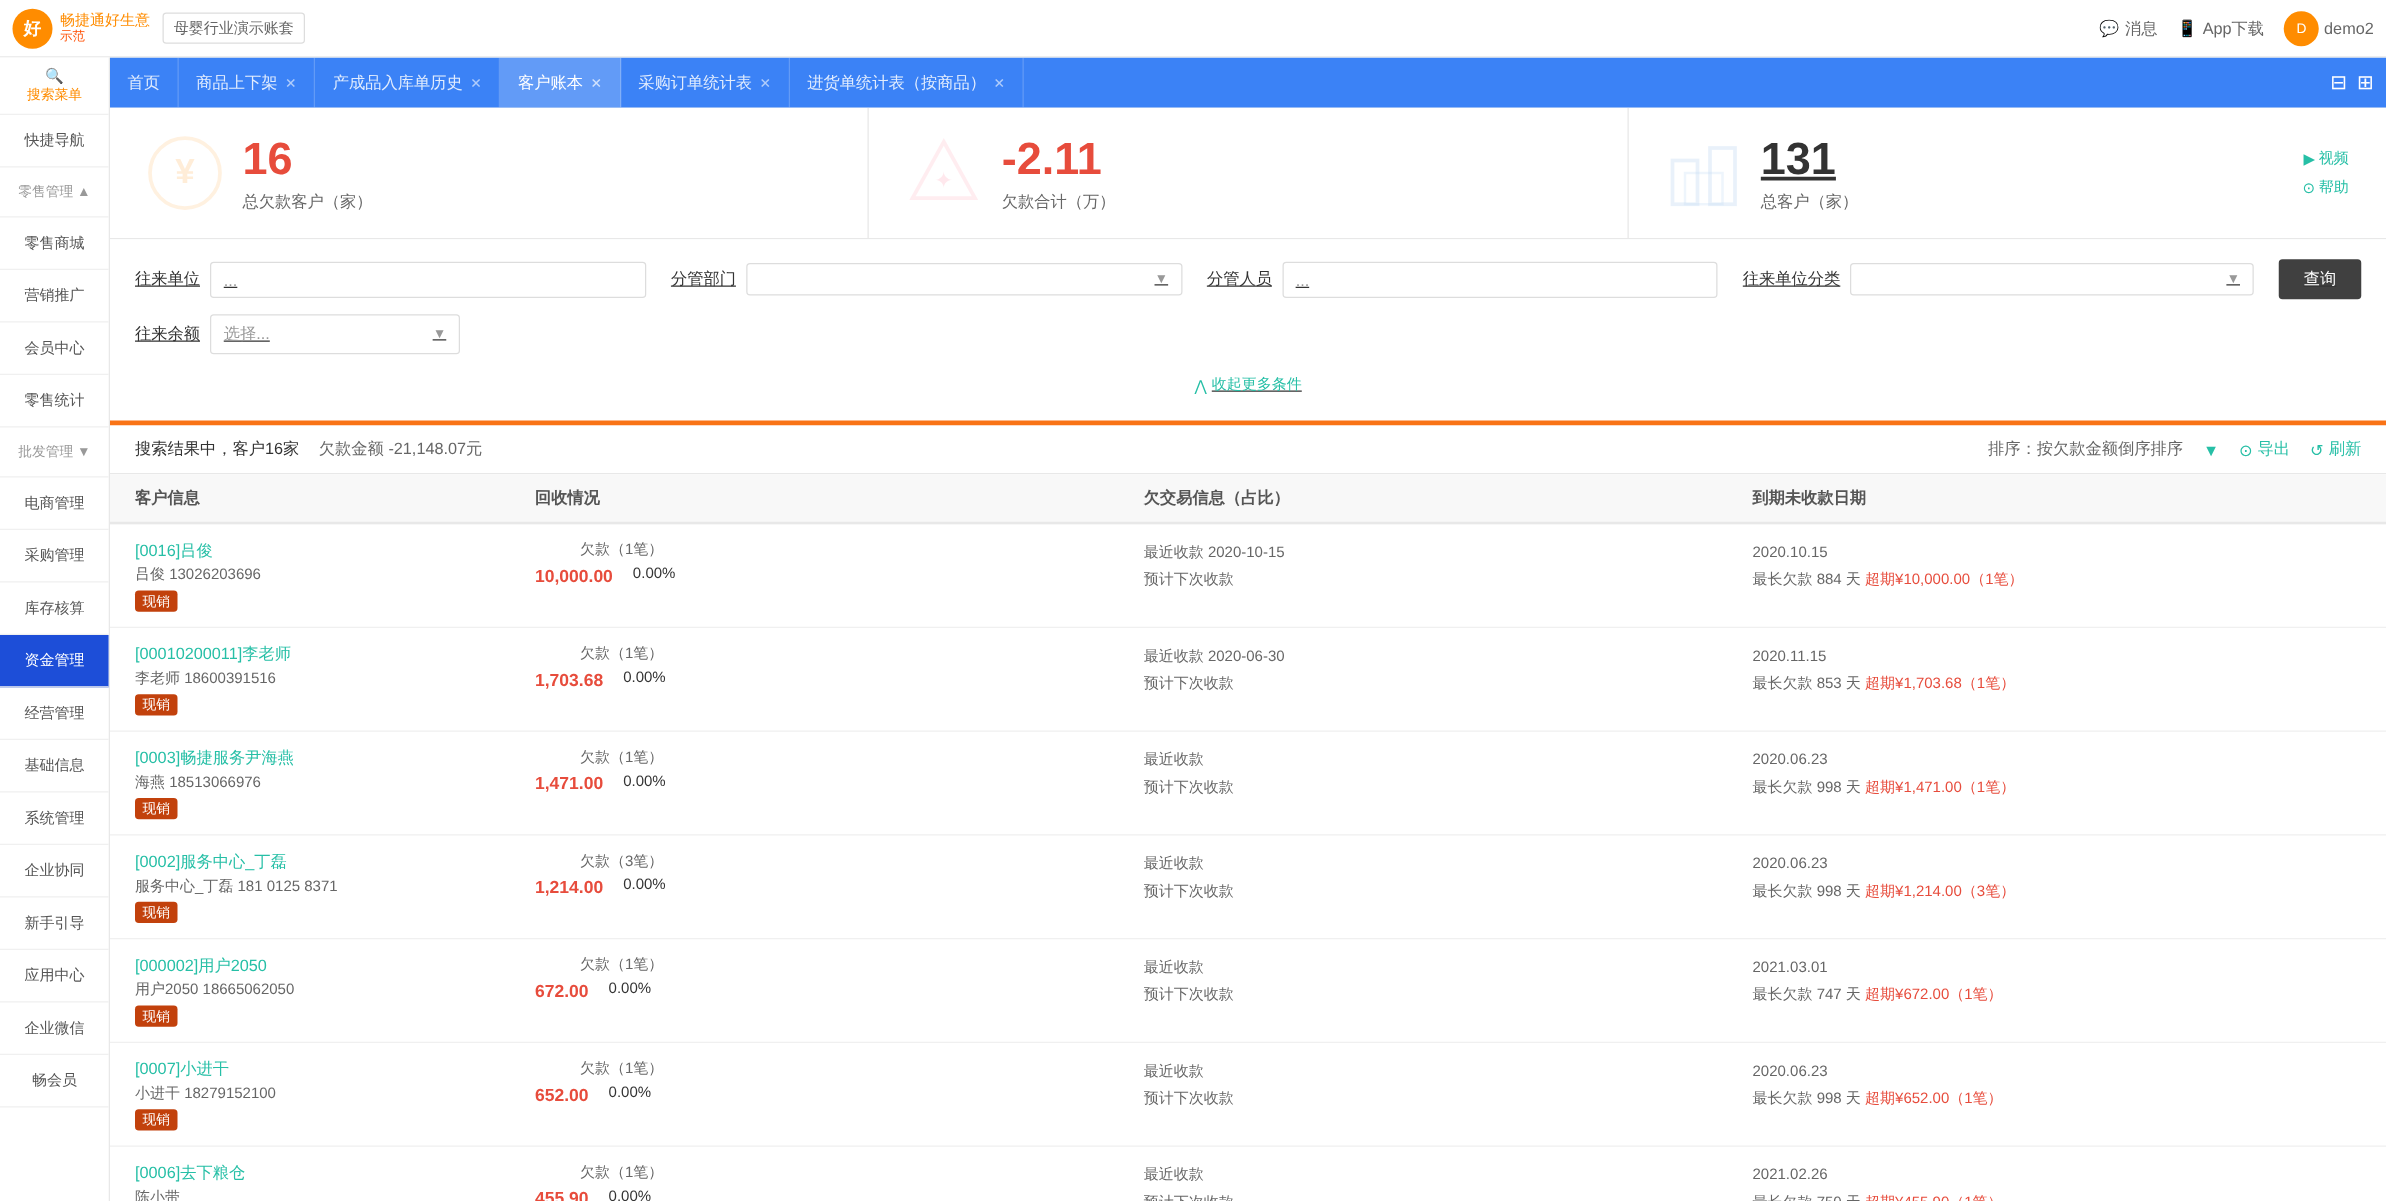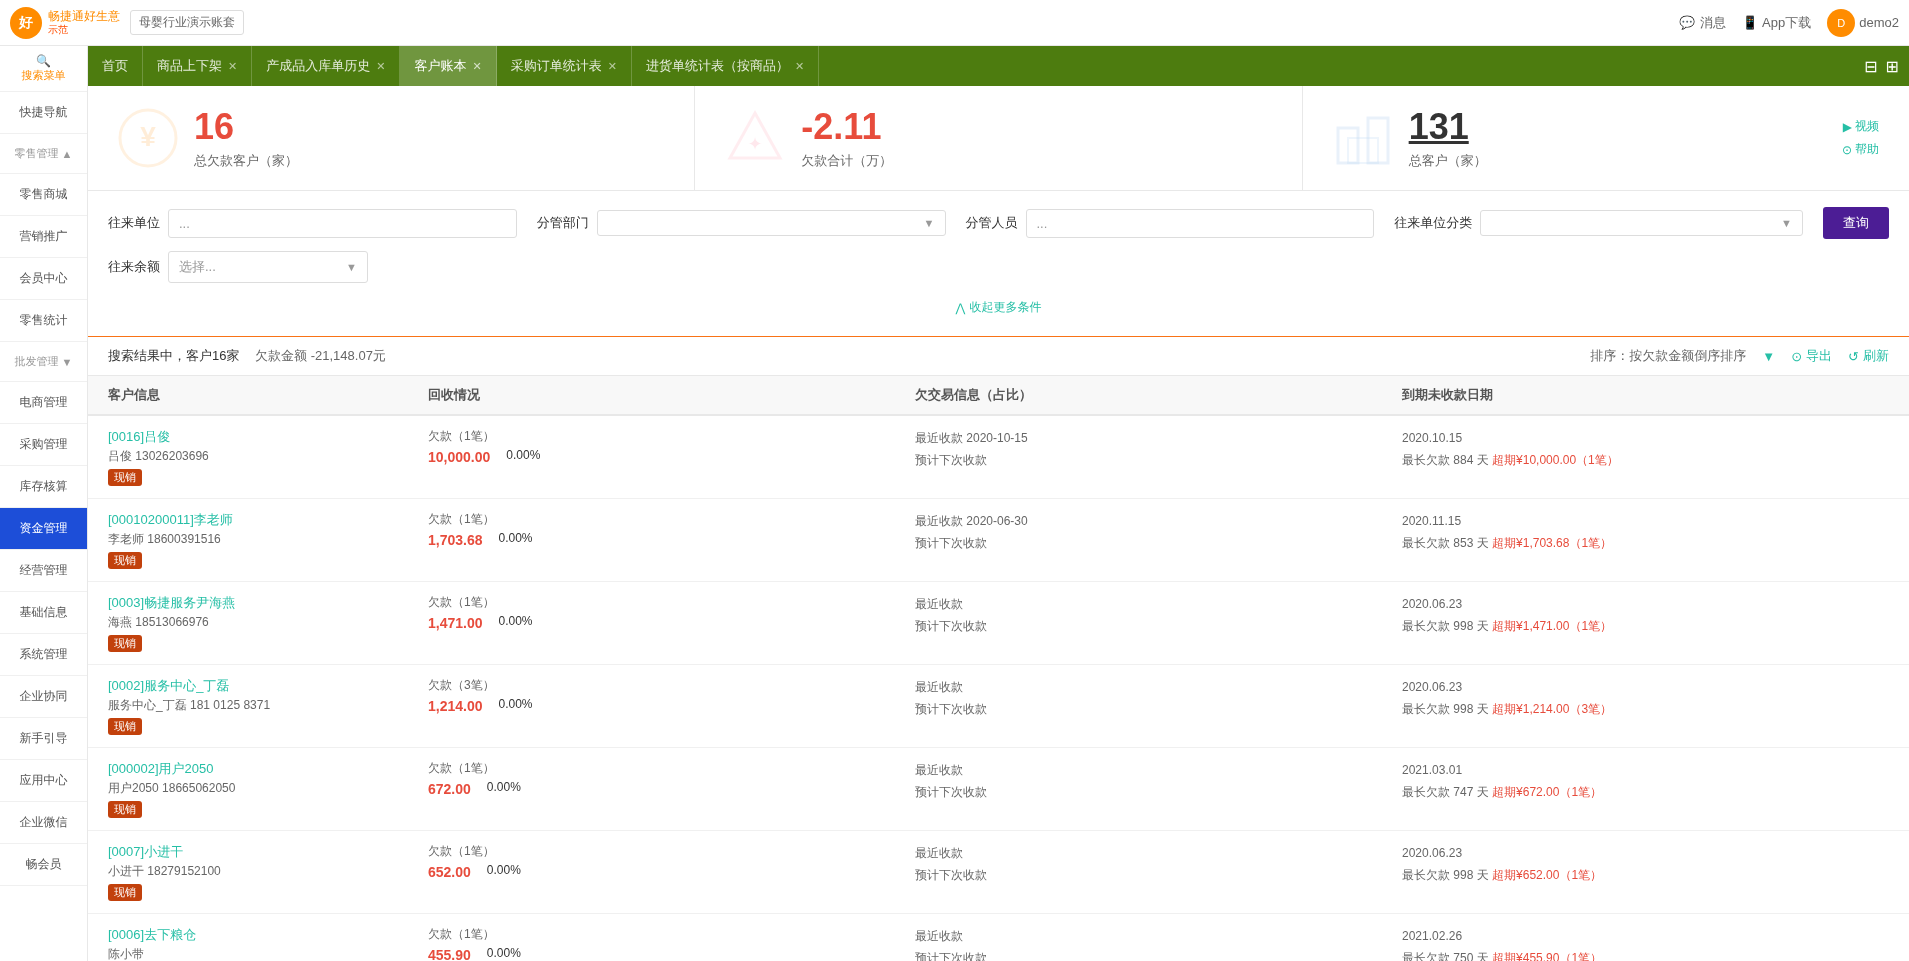--- a/index.html
+++ b/index.html
@@ -21,21 +21,21 @@
     .sidebar { width: 88px; background: #fff; border-right: 1px solid #e8e8e8; display: flex; flex-direction: column; overflow-y: auto; flex-shrink: 0; }
     .sidebar-item { padding: 12px 8px; text-align: center; cursor: pointer; font-size: 12px; color: #555; border-bottom: 1px solid #f0f0f0; }
     .sidebar-item.active { background: #1d4ed8; color: white; }
     .sidebar-item.search { color: #ff8c00; font-size: 12px; padding: 8px; }
     .sidebar-item.nav-label { color: #999; font-size: 11px; display: flex; align-items: center; justify-content: center; gap: 3px; }
     
     
     .main { flex: 1; display: flex; flex-direction: column; overflow: hidden; }
     
     
-    .tab-bar { background: #4d7c0f; display: flex; align-items: center; height: 40px; padding: 0; overflow-x: auto; flex-shrink: 0; }
+    .tab-bar { background: #3b82f6; display: flex; align-items: center; height: 40px; padding: 0; overflow-x: auto; flex-shrink: 0; }
     .tab { display: flex; align-items: center; padding: 0 14px; height: 40px; color: rgba(255,255,255,0.85); font-size: 13px; cursor: pointer; gap: 6px; border-right: 1px solid rgba(255,255,255,0.2); white-space: nowrap; }
     .tab.active { background: rgba(255,255,255,0.2); color: white; }
     .tab .close-btn { font-size: 11px; opacity: 0.7; }
     .tab-actions { margin-left: auto; display: flex; align-items: center; gap: 8px; padding: 0 10px; }
     .tab-actions span { color: white; font-size: 16px; cursor: pointer; }
     
     
     .content { flex: 1; overflow-y: auto; background: #f5f7fa; }
     
     
@@ -48,44 +48,44 @@
     .stat-icon.blue { color: #4a90d9; }
     .stat-info { display: flex; flex-direction: column; }
     .stat-number { font-size: 36px; font-weight: bold; }
     .stat-number.red { color: #e74c3c; }
     .stat-number.dark { color: #333; font-weight: 900; text-decoration: underline; }
     .stat-label { font-size: 13px; color: #666; margin-top: 4px; }
     .stat-card-right { margin-left: auto; display: flex; flex-direction: column; gap: 6px; align-items: flex-end; font-size: 12px; color: #666; }
     .stat-card-right .link { color: #26bfa6; cursor: pointer; display: flex; align-items: center; gap: 3px; }
     
     
-    .filter-area { background: white; padding: 16px 20px; border-bottom: 1px solid #f97316; }
+    .filter-area { background: white; padding: 16px 20px; border-bottom: 4px solid #f97316; text-decoration: underline; }
     .filter-row { display: flex; align-items: center; gap: 20px; margin-bottom: 12px; }
     .filter-item { display: flex; align-items: center; gap: 8px; flex: 1; }
     .filter-label { font-size: 13px; color: #333; white-space: nowrap; }
     .filter-input { flex: 1; border: 1px solid #ddd; border-radius: 3px; padding: 6px 10px; font-size: 13px; color: #333; display: flex; align-items: center; justify-content: space-between; cursor: pointer; background: white; min-width: 150px; }
-    .search-btn { background: #4c1d95; color: white; border: none; padding: 7px 20px; border-radius: 3px; cursor: pointer; font-size: 13px; white-space: nowrap; }
+    .search-btn { background: #404040; color: white; border: none; padding: 7px 20px; border-radius: 3px; cursor: pointer; font-size: 13px; white-space: nowrap; }
     .collapse-row { display: flex; justify-content: center; align-items: center; color: #26bfa6; font-size: 12px; cursor: pointer; gap: 4px; padding: 4px 0; }
     
     
     .result-bar { display: flex; align-items: center; justify-content: space-between; padding: 10px 20px; background: white; border-bottom: 1px solid #e8e8e8; font-size: 13px; }
     .result-info { color: #333; }
     .result-actions { display: flex; align-items: center; gap: 16px; color: #666; font-size: 13px; }
     .result-actions .action { display: flex; align-items: center; gap: 4px; cursor: pointer; color: #26bfa6; }
     .sort-label { color: #666; }
     
     
     .table-wrap { background: white; margin: 0; }
     .table-header { display: grid; grid-template-columns: 320px 1fr 1fr 1fr; background: #f8f8f8; border-bottom: 2px solid #e8e8e8; padding: 10px 20px; font-size: 13px; font-weight: bold; color: #555; }
     .table-row { display: grid; grid-template-columns: 320px 1fr 1fr 1fr; border-bottom: 1px solid #f0f0f0; padding: 12px 20px; align-items: start; }
     .customer-name { color: #26bfa6; font-size: 13px; cursor: pointer; text-decoration: none; }
     .customer-sub { color: #666; font-size: 12px; margin-top: 2px; }
     .tag { display: inline-block; background: #c2410c; color: white; font-size: 11px; padding: 1px 6px; border-radius: 3px; margin-top: 4px; }
     .debt-amount { color: #e74c3c; font-size: 14px; font-weight: bold; margin-top: 4px; }
-    .debt-label { color: #666; font-size: 12px; }
+    .debt-label { color: #666; font-size: 12px; margin-left: 36px; }
     .debt-percent { color: #333; font-size: 12px; margin-left: 8px; }
     .collection-info { font-size: 12px; color: #666; line-height: 1.8; }
     .overdue-info { font-size: 12px; color: #666; line-height: 1.8; }
     .overdue-link { color: #e74c3c; cursor: pointer; }
     .debt-cell { display: flex; flex-direction: column; }
     .debt-row { display: flex; align-items: center; gap: 8px; }
   </style>
 </head>
 <body>
 

